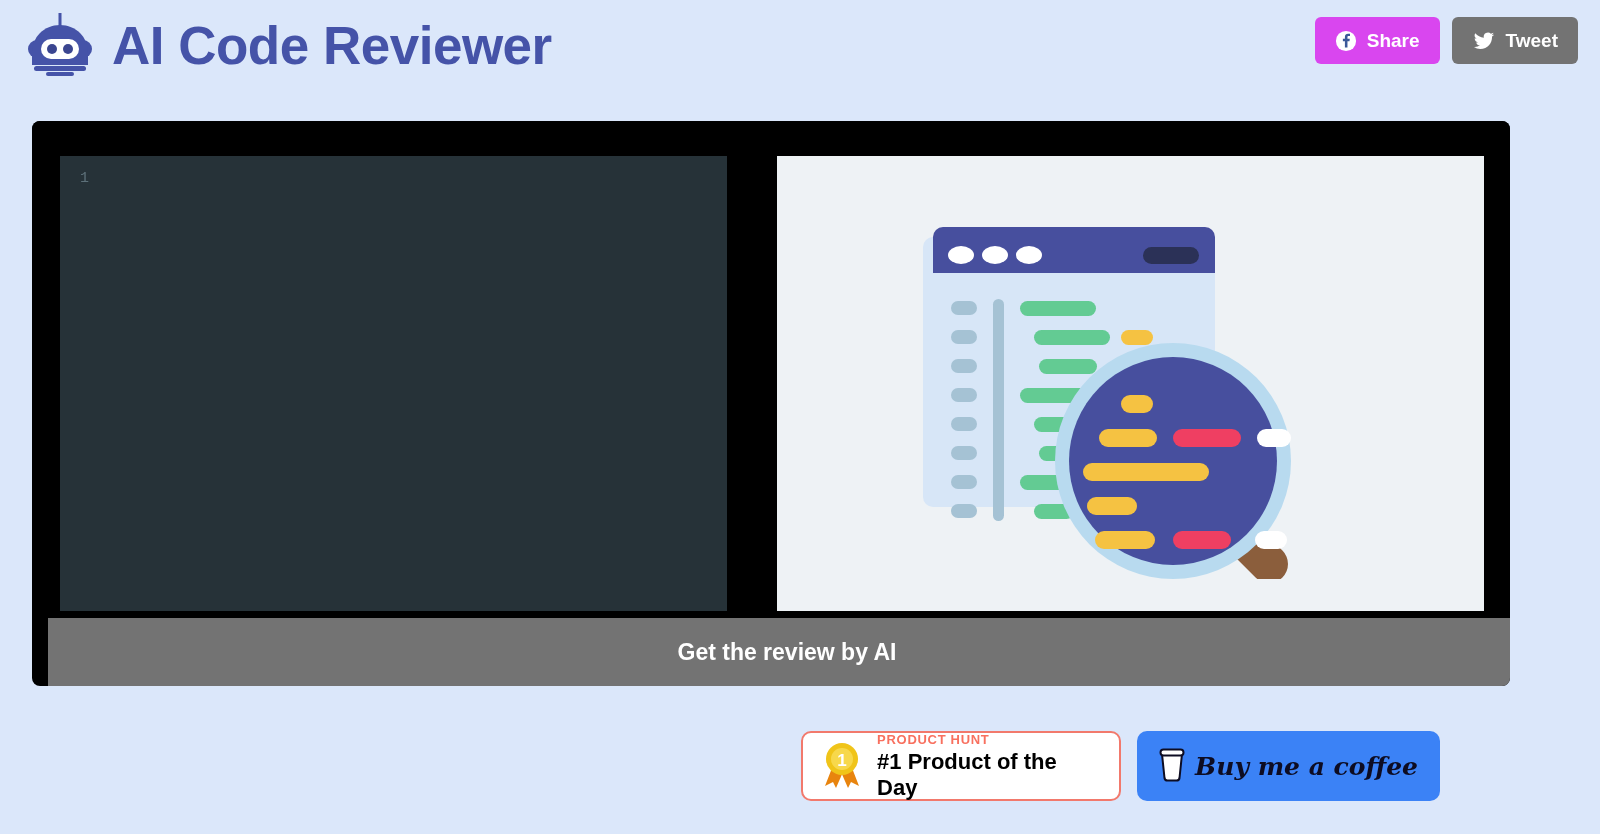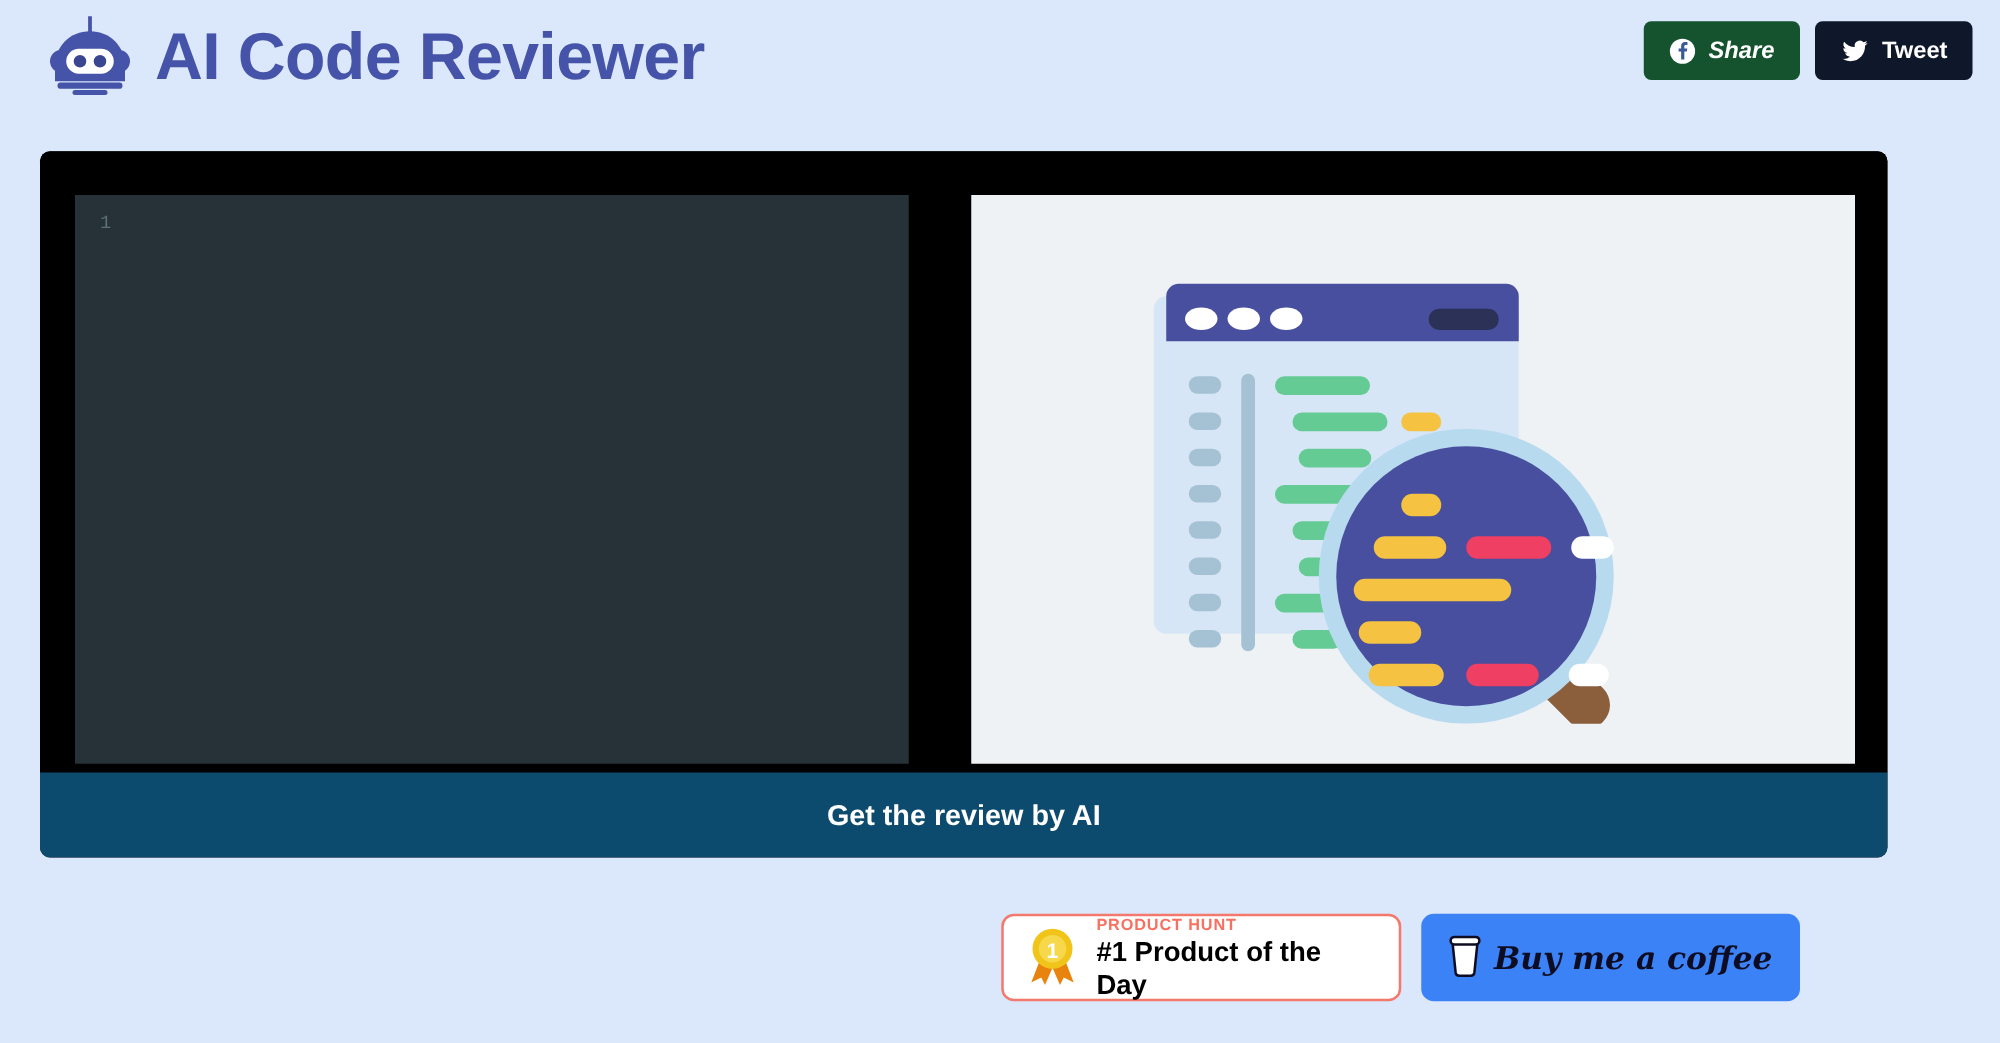--- a/index.html
+++ b/index.html
@@ -7,40 +7,40 @@
     width: 1600px; height: 834px;
     background: #dbe7fa;
     font-family: "Liberation Sans", sans-serif;
     overflow: hidden;
   }
   .page { position: relative; width: 1600px; height: 834px; }
 
   
   .header {
     position: absolute; left: 0; top: 0; width: 1600px; height: 90px;
-    display: flex; align-items: center; padding: 0 36px;
+    display: flex; align-items: center; padding: 0 24px;
   }
   .brand { display: flex; align-items: center; gap: 16px; }
   .robot-icon { width: 72px; height: 68px; display: block; flex: 0 0 auto; }
   .brand-title {
     font-size: 53px; font-weight: bold; color: #4553a8;
     letter-spacing: -0.5px; line-height: 1; white-space: nowrap;
   }
   .share-group {
     position: absolute; right: 22px; top: 17px;
     display: flex; align-items: center; gap: 12px;
   }
   .share-btn {
     display: flex; align-items: center; gap: 10px;
     height: 47px; padding: 0 20px; border-radius: 6px; border: none;
     color: #ffffff; font-size: 19px; font-weight: bold; cursor: pointer;
     font-family: "Liberation Sans", sans-serif;
   }
-  .share-btn.fb { background: #14532d; font-style: italic; }
-  .share-btn.tw { background: #0f172a; text-align: center; }
+  .share-btn.fb { background: #d946ef; }
+  .share-btn.tw { background: #737373; text-align: center; }
   .share-btn svg { display: block; }
 
   
   .panel {
     position: absolute; left: 32px; top: 121px;
     width: 1478px; height: 565px;
     border-radius: 8px; overflow: hidden;
     background: #000000;
     display: flex; flex-direction: column;
   }
@@ -61,25 +61,26 @@
   .editor-input {
     position: absolute; left: 44px; top: 14px; right: 6px; bottom: 6px;
     background: transparent; border: none; outline: none; resize: none;
     color: #dde6e8; font-family: "Liberation Mono", monospace; font-size: 15px;
   }
   .preview {
     width: 707px; height: 455px; background: #eef2f5;
     display: flex; align-items: center; justify-content: center;
   }
   .cta {
-    height: 70px; background: #0c4a6e;
+    height: 70px; background: #737373;
     display: flex; align-items: center; justify-content: center;
     color: #ffffff; font-size: 23px; font-weight: bold;
     border: none; width: 100%; cursor: pointer;
     font-family: "Liberation Sans", sans-serif;
+    margin-left: 16px;
   }
 
   
   .illus { width: 420px; height: 390px; display: block; }
 
   
   .footer {
     position: absolute; left: 0; top: 686px; width: 1600px; height: 148px;
   }
   .copyright {

